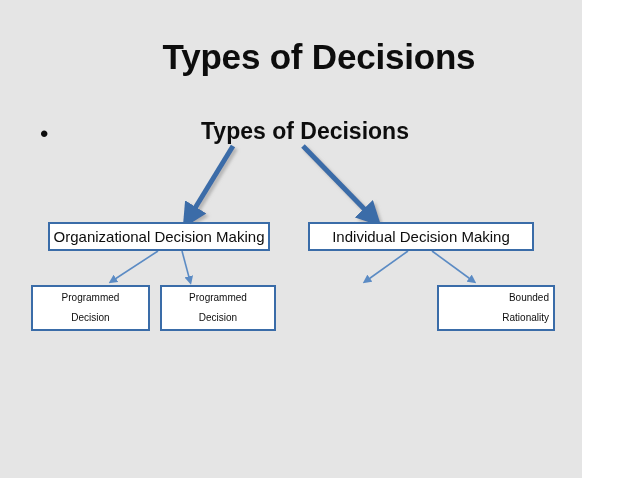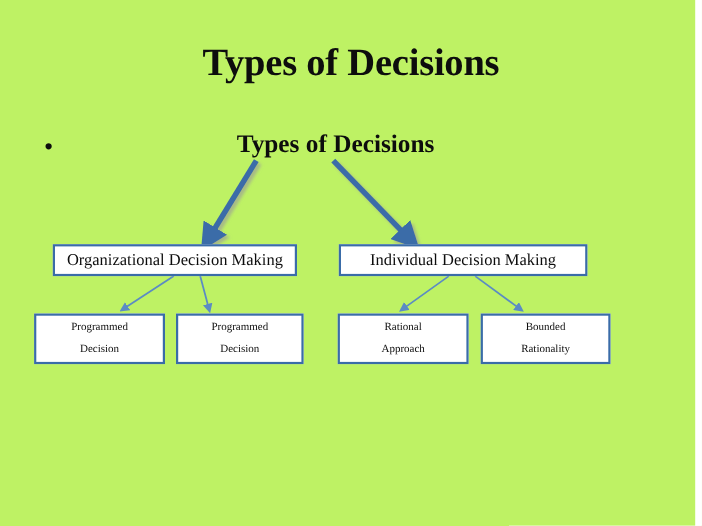--- a/index.html
+++ b/index.html
@@ -5,25 +5,24 @@
   html, body {
     margin: 0;
     padding: 0;
     background: #ffffff;
   }
   body {
     font-family: "Liberation Sans", sans-serif;
   }
   #slide {
     position: relative;
-    width: 632px;
+    width: 582px;
     height: 478px;
-    background: #bef264;
+    background: #e5e5e5;
     overflow: hidden;
-    font-family: Liberation Serif, serif;
   }
 
   
   #title {
     position: absolute;
     left: 0;
     top: 36px;
     width: 638px;
     text-align: center;
     font-size: 35px;
@@ -101,21 +100,21 @@
   #box-ind  { left: 308px; top: 222px; width: 226px; }
 
   .level2 {
     height: 46px;
     font-size: 10px;
     line-height: 20px;
   }
   #box-prog1 { left: 31px;  top: 285px; width: 119px; }
   #box-prog2 { left: 160px; top: 285px; width: 116px; }
   #box-rat   { left: 307px; top: 285px; width: 119px; }
-  #box-bnd   { left: 437px; top: 285px; width: 118px; }
+  #box-bnd   { left: 437px; top: 285px; width: 118px; text-align: right; }
 
   .node-label.two-line { white-space: pre-line; }
 </style>
 </head>
 <body>
 
 <div id="slide">
 
   <div id="title">Types of Decisions</div>
 
@@ -160,23 +159,19 @@
   <div class="node-box level2" id="box-prog1">
     <span class="node-label two-line">Programmed
 Decision</span>
   </div>
 
   <div class="node-box level2" id="box-prog2">
     <span class="node-label two-line">Programmed
 Decision</span>
   </div>
 
-  <div class="node-box level2" id="box-rat">
-    <span class="node-label two-line">Rational
-Approach</span>
-  </div>
 
   <div class="node-box level2" id="box-bnd">
     <span class="node-label two-line">Bounded
 Rationality</span>
   </div>
 
 </div>
 
 </body></html>

